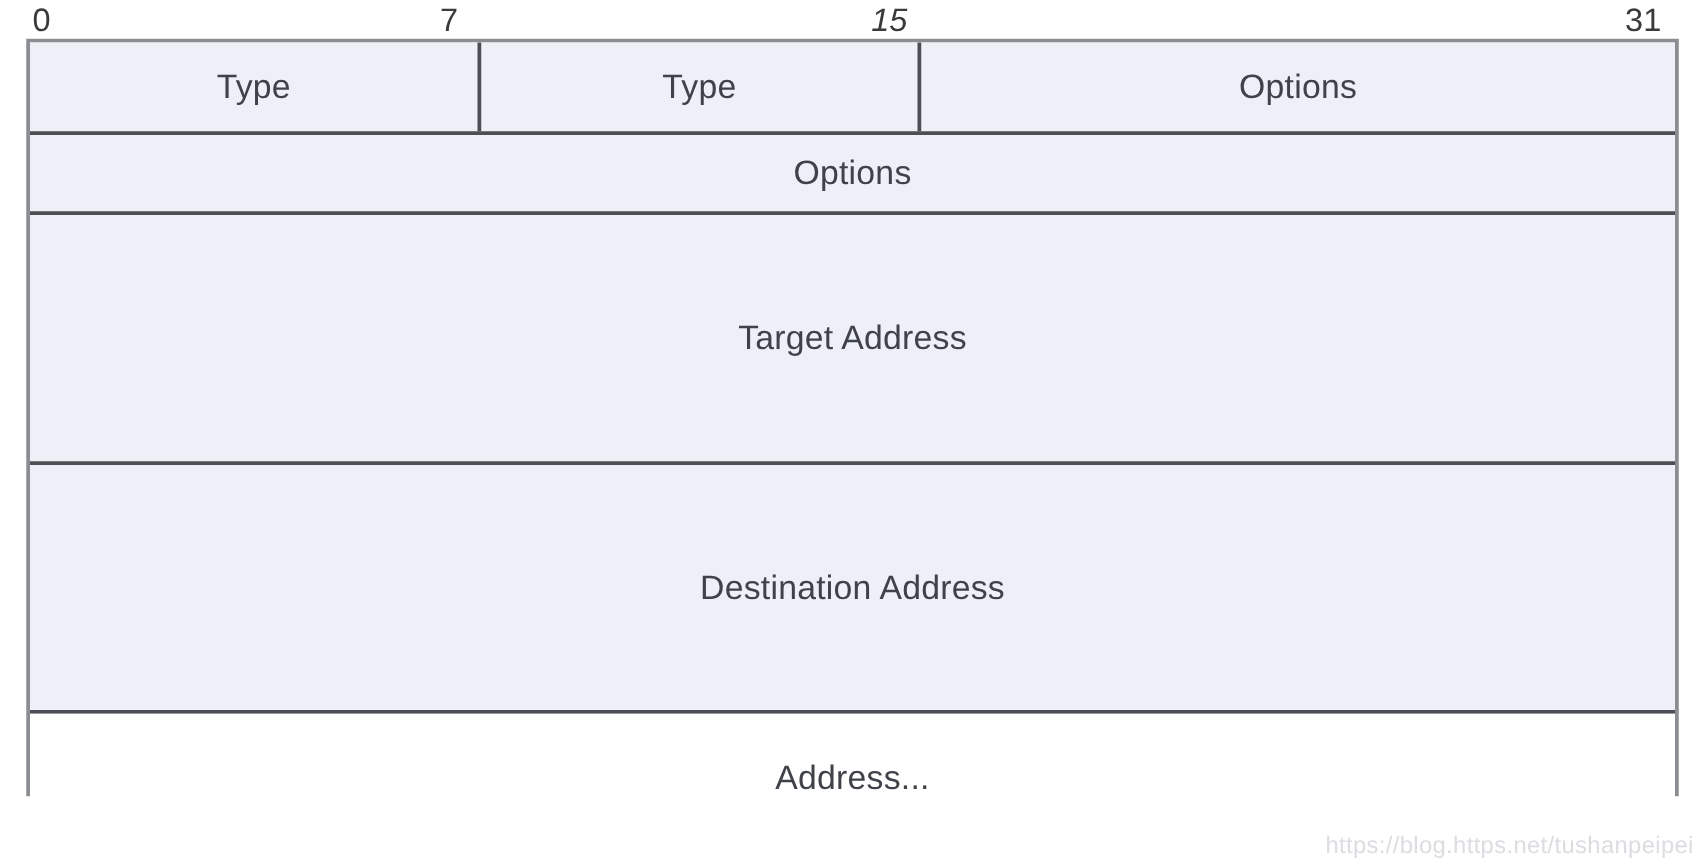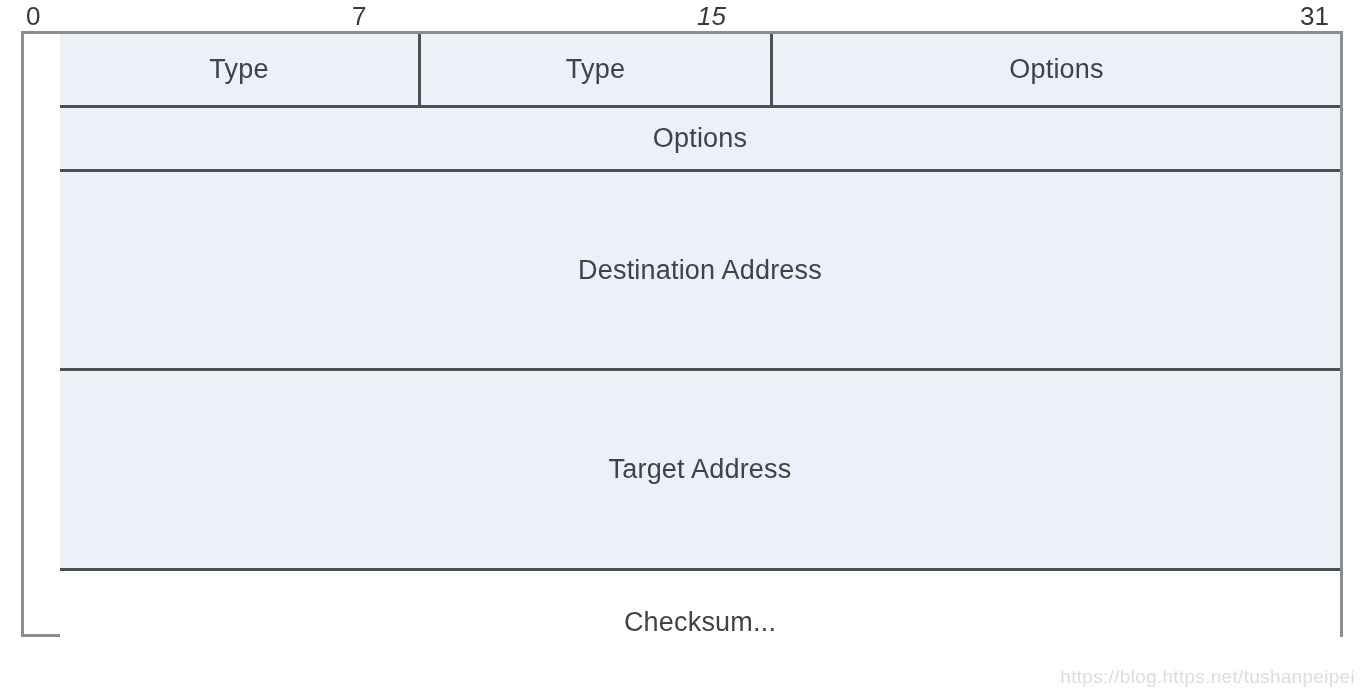--- a/index.html
+++ b/index.html
@@ -47,21 +47,20 @@
   
   .packet-table {
     position: absolute;
     left: 21px;
     top: 31px;
     width: 1322px;
     height: 606px;
     box-sizing: border-box;
     border: 3px solid #8a8d92;
     background: #ffffff;
-    padding-left: 36px;
   }
 
   .packet-row {
     position: relative;
     display: flex;
     box-sizing: border-box;
     width: 100%;
     border-bottom: 3px solid #4c4f54;
     background: #edf1f7;
   }
@@ -126,29 +125,29 @@
     <div class="packet-row row-header">
       <div class="packet-cell cell-type">Type</div>
       <div class="packet-cell cell-code">Type</div>
       <div class="packet-cell cell-checksum cell-last">Options</div>
     </div>
 
     <div class="packet-row row-reserved">
       <div class="packet-cell cell-full cell-last">Options</div>
     </div>
 
+    <div class="packet-row row-target">
+      <div class="packet-cell cell-full cell-last">Target Address</div>
+    </div>
+
     <div class="packet-row row-destination">
       <div class="packet-cell cell-full cell-last">Destination Address</div>
     </div>
 
-    <div class="packet-row row-target">
-      <div class="packet-cell cell-full cell-last">Target Address</div>
-    </div>
-
     <div class="packet-row row-options row-last">
-      <div class="packet-cell cell-full cell-last">Checksum...</div>
+      <div class="packet-cell cell-full cell-last">Address...</div>
     </div>
 
   </div>
 
   <div class="watermark">https://blog.https.net/tushanpeipei</div>
 
 </div>
 
 </body></html>

